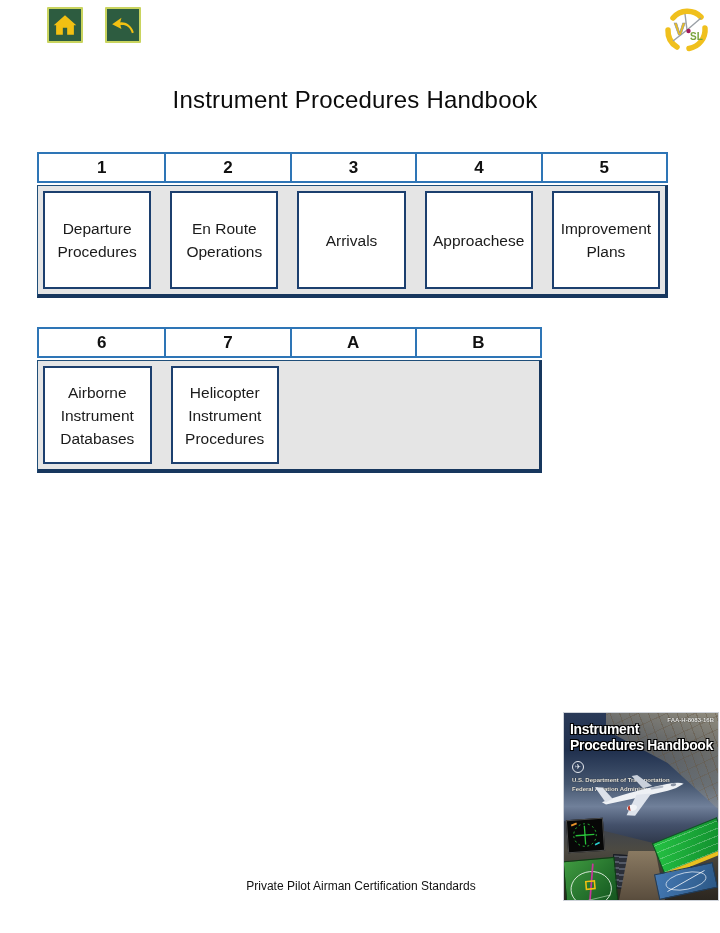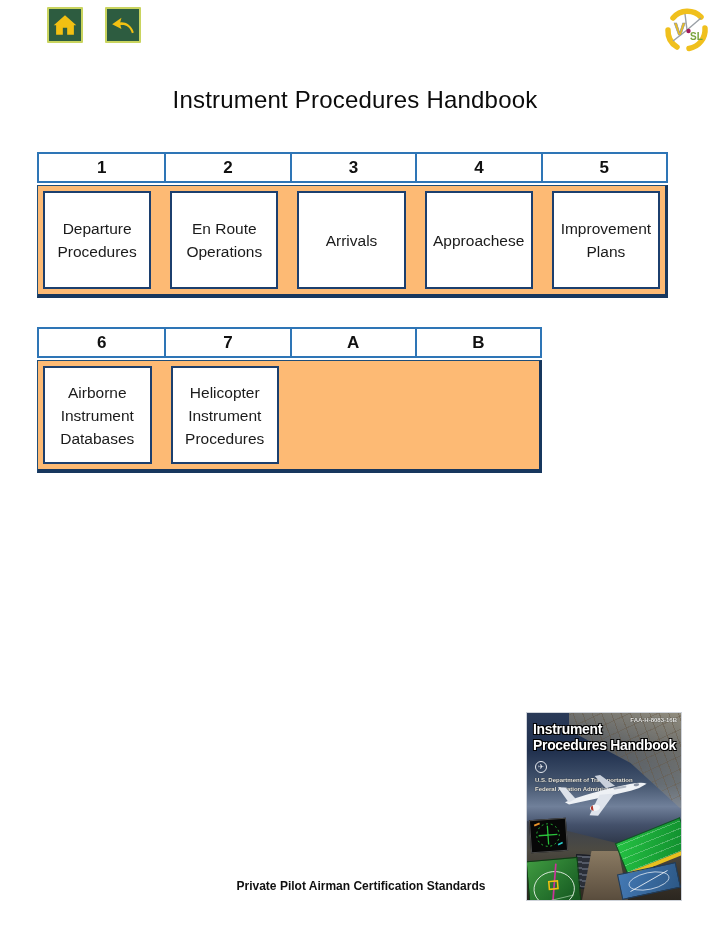--- a/index.html
+++ b/index.html
@@ -44,44 +44,44 @@
   .t2 .hdr-row { grid-template-columns:repeat(4,1fr); }
   .hdr-cell {
     display:flex; align-items:center; justify-content:center;
     font-size:17px; font-weight:bold; color:#111;
     border-left:2px solid #2e75b6;
   }
   .hdr-cell:first-child { border-left:none; }
 
   .btn-row {
     margin-top:2px; display:grid; gap:19px; padding:5px;
-    background:#fdba74; height:113px;
+    background:#e5e5e5; height:113px;
     border:1px solid #1f4e79;
     border-right:3px solid #17375e;
     border-bottom:4px solid #17375e;
   }
   .t1 .btn-row { grid-template-columns:repeat(5,1fr); }
   .t2 .btn-row { grid-template-columns:repeat(4,1fr); }
   .chapter-btn {
     background:#fff; border:2px solid #1c3f6e;
     display:flex; align-items:center; justify-content:center;
     text-align:center; font-size:15.5px; line-height:23px; color:#1a1a1a;
     font-family:"Liberation Sans", sans-serif;
     padding:2px 4px; cursor:pointer;
   }
 
   
   .footer-caption {
     position:absolute; left:0; right:10px; top:879px; text-align:center;
-    font-size:12px; font-weight:bold; color:#111;padding-left:12px;
+    font-size:12px; font-weight:normal; color:#111;padding-left:12px;
   }
 
   
   .book-cover {
-    position:absolute; left:527px; top:713px; width:154px; height:187px;
+    position:absolute; left:564px; top:713px; width:154px; height:187px;
     background:linear-gradient(180deg,#2a3a58 0%,#20304e 20%,#45566f 38%,
                #70809a 50%,#43506a 60%,#262e3c 74%,#181e28 100%);
     overflow:hidden; cursor:pointer; box-shadow:0 0 0 1px #cfd3da;
   }
   .cover-chart {
     position:absolute; right:0; top:0; width:112px; height:96px;
     background:
       repeating-linear-gradient(70deg, rgba(120,95,60,.45) 0 1px, rgba(0,0,0,0) 1px 9px),
       repeating-linear-gradient(-25deg, rgba(120,95,60,.35) 0 1px, rgba(0,0,0,0) 1px 12px),
       linear-gradient(200deg, rgba(214,196,152,.8), rgba(190,170,125,.35) 60%, rgba(190,170,125,0));

